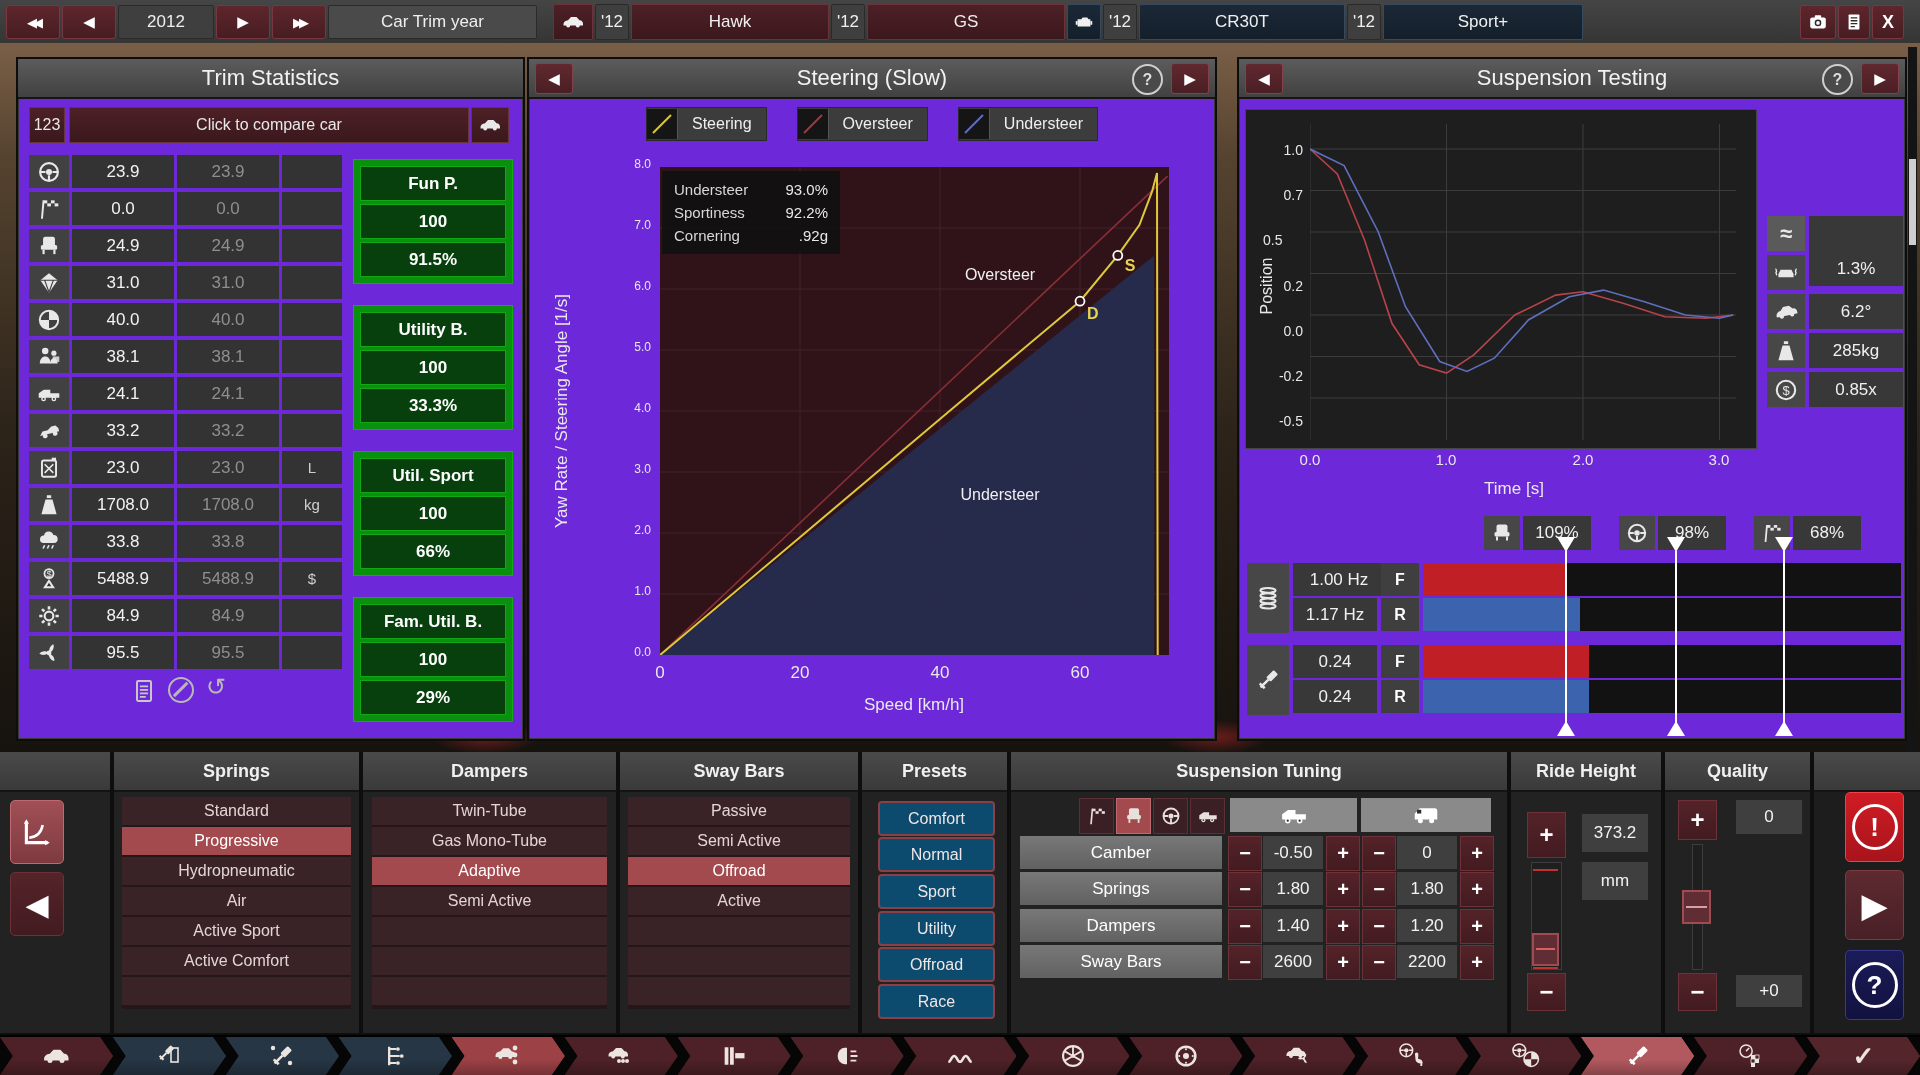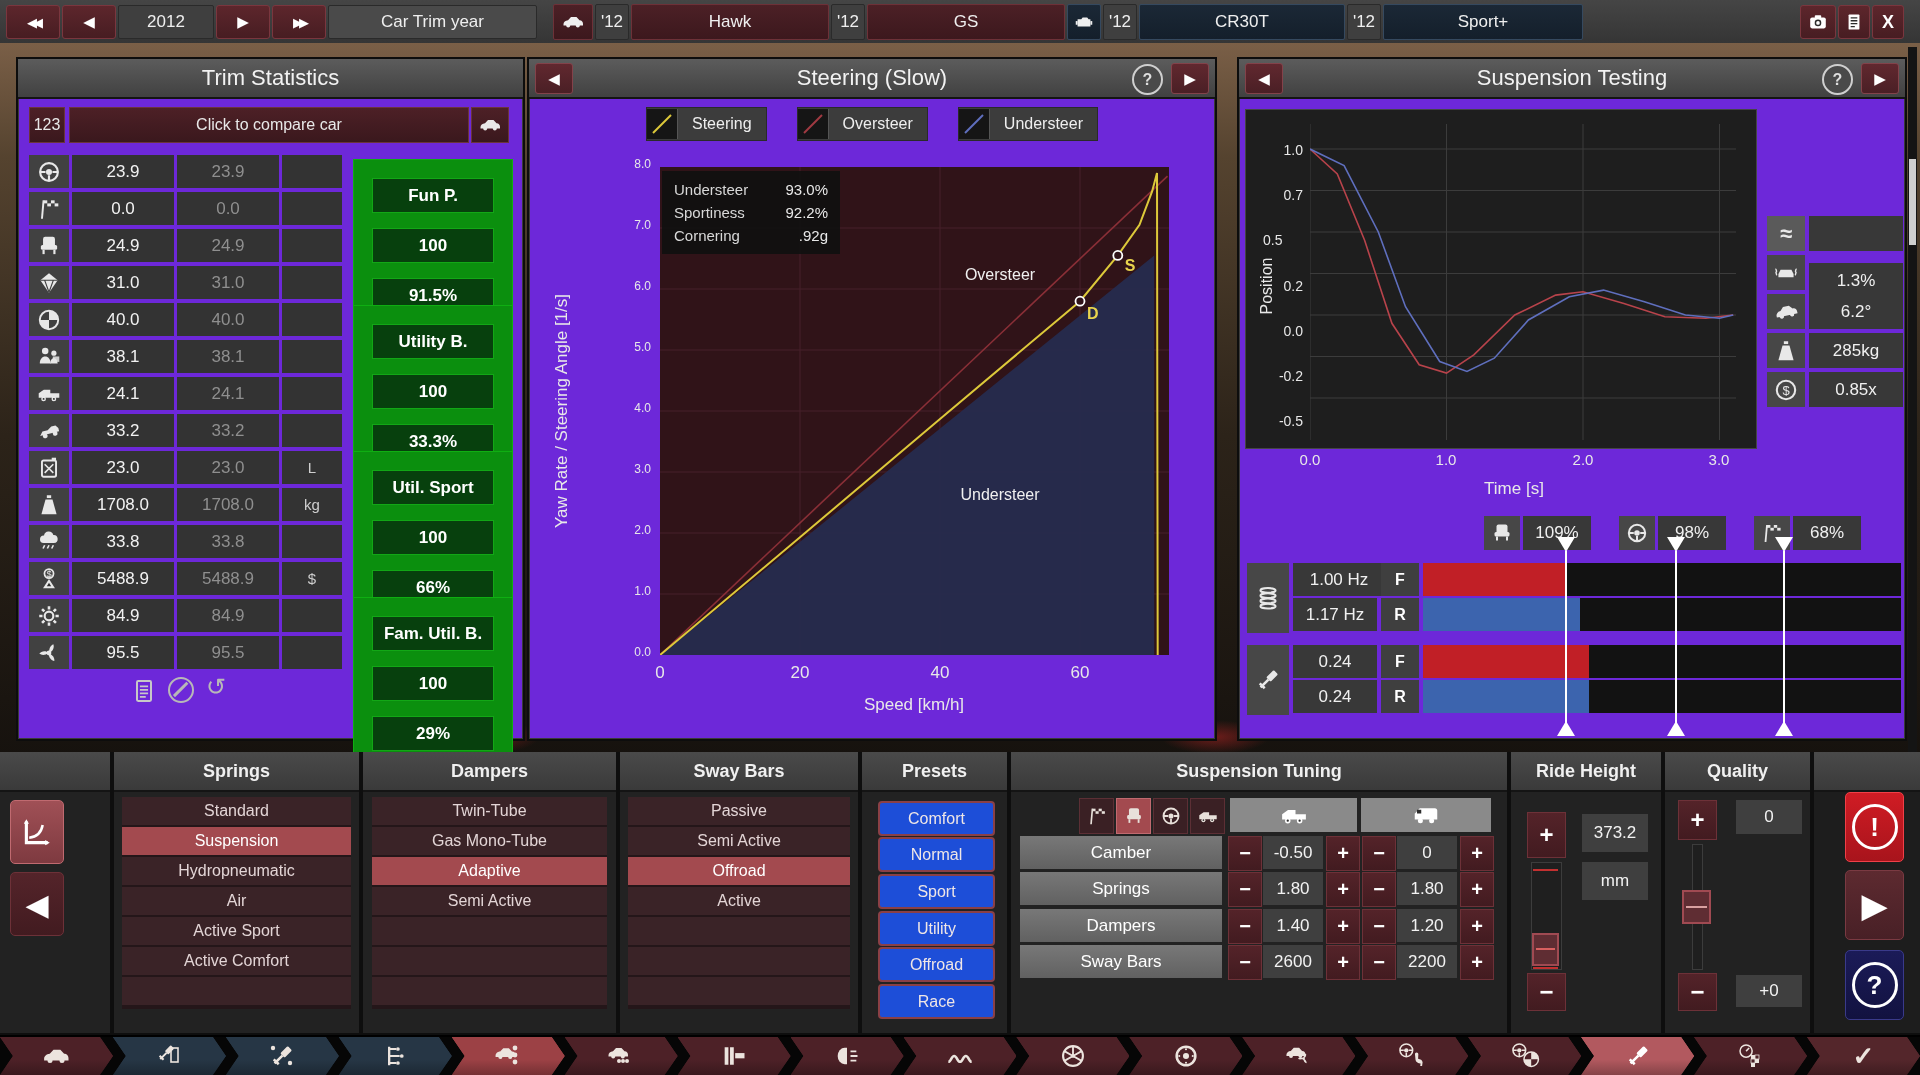--- a/index.html
+++ b/index.html
@@ -20,21 +20,21 @@
   .hhelp{position:absolute;top:5px;width:27px;height:27px;border:2px solid #cfcfcf;border-radius:50%;color:#dedede;font-size:16px;font-weight:bold;display:flex;align-items:center;justify-content:center;background:#4a4a4a;cursor:pointer;}
   
   .cmp{position:absolute;height:34px;background:linear-gradient(#4d2026,#3a181d);border:1px solid #6b343c;color:#e8e8e8;display:flex;align-items:center;justify-content:center;font-size:16px;cursor:pointer;}
   .srow{display:flex;gap:3px;height:33px;margin-bottom:4px;}
   .scell{background:#333;display:flex;align-items:center;justify-content:center;font-size:17px;}
   .sicon{width:40px;background:#414141;color:#e8e8e8;}
   .sv1{width:102px;color:#f2f2f2;}
   .sv2{width:102px;color:#8f8f8f;}
   .su{width:60px;color:#cfcfcf;font-size:15px;}
   .ggrp{position:absolute;left:335px;width:160px;background:#0b8f0e;padding:3px;box-sizing:border-box;border:1px solid #0fae12;}
-  .gbox{background:#07400d;border:1px solid #12a716;margin:15px;height:33px;display:flex;align-items:center;justify-content:center;color:#fff;font-size:17px;font-weight:bold;}
+  .gbox{background:#07400d;border:1px solid #12a716;margin:3px;height:33px;display:flex;align-items:center;justify-content:center;color:#fff;font-size:17px;font-weight:bold;}
   
   .lgitem{display:flex;align-items:center;height:32px;background:#3c3c3c;border:1px solid #2a2a2a;cursor:pointer;text-align:center;}
   .lgsw{width:30px;height:30px;background:#151515;border-right:1px solid #555;margin-right:0;}
   .lglab{padding:0 14px;font-size:16px;color:#eee;}
   .tick{position:absolute;font-size:12px;color:#e8e8e8;}
   .vlab{position:absolute;font-size:17px;color:#e8e8e8;text-align:center;}
   
   .sscell{position:absolute;display:flex;align-items:center;justify-content:center;}
   .icell{background:#474747;color:#e8e8e8;}
   .vcell{background:#383838;color:#f0f0f0;font-size:17px;}
@@ -43,21 +43,21 @@
   .sliderline{position:absolute;width:2px;background:#fff;z-index:5;}
   .trid{position:absolute;width:0;height:0;border-left:9px solid transparent;border-right:9px solid transparent;border-top:15px solid #fff;z-index:6;}
   .triu{position:absolute;width:0;height:0;border-left:9px solid transparent;border-right:9px solid transparent;border-bottom:15px solid #fff;z-index:6;}
   
   #bottom{position:absolute;left:0;top:752px;width:1920px;height:283px;background:#0e0e0e;}
   .bcol{position:absolute;top:0;height:281px;background:#222;}
   .bhead{height:38px;background:linear-gradient(#4a4a4a,#3a3a3a);border-bottom:2px solid #141414;display:flex;align-items:center;justify-content:center;font-size:18px;font-weight:bold;color:#f0f0f0;}
   .list{position:absolute;background:#241619;}
   .litem{height:28px;margin-bottom:2px;background:#3a2327;color:#e3d5d6;font-size:16px;display:flex;align-items:center;justify-content:center;cursor:pointer;}
   .litem.sel{background:#a34a4f;color:#fff;}
-  .pbtn{position:absolute;left:16px;width:113px;height:31px;background:#1d4ed8;border:2px solid #8a4046;border-radius:4px;color:#efe6e6;font-size:16px;display:flex;align-items:center;justify-content:center;cursor:pointer;}
+  .pbtn{position:absolute;left:16px;width:113px;height:31px;background:#0c4a6e;border:2px solid #8a4046;border-radius:4px;color:#efe6e6;font-size:16px;display:flex;align-items:center;justify-content:center;cursor:pointer;}
   .tlab{position:absolute;background:linear-gradient(#787878,#616161);color:#fff;font-size:17px;display:flex;align-items:center;justify-content:center;}
   .mp{position:absolute;width:32px;height:33px;background:linear-gradient(#542329,#421b20);border:1px solid #6d3138;color:#fff;font-size:20px;font-weight:bold;display:flex;align-items:center;justify-content:center;cursor:pointer;}
   .tval{position:absolute;height:33px;background:#3f3f3f;color:#f2f2f2;font-size:17px;display:flex;align-items:center;justify-content:center;}
   .ticonbtn{position:absolute;width:33px;height:34px;background:#3a2024;border:1px solid #5c2f35;color:#e8e0da;display:flex;align-items:center;justify-content:center;cursor:pointer;}
   .thdr{position:absolute;height:34px;background:#8a8a8a;color:#fff;display:flex;align-items:center;justify-content:center;}
   .slidertrack{position:absolute;background:#1f1f1f;border:1px solid #3c3c3c;}
   .sliderhandle{position:absolute;background:#5f2d33;border:2px solid #a04a52;box-sizing:border-box;cursor:pointer;}
   .redmark{position:absolute;height:2px;background:#c23030;}
   .bigbtn{position:absolute;left:31px;width:57px;height:68px;border-radius:5px;display:flex;align-items:center;justify-content:center;cursor:pointer;}
   
@@ -635,21 +635,21 @@
 
   <div class="sscell icell" style="left:528px;top:157px;width:38px;height:35px;background:#5a5a5a">
       <span style="font-size:22px;font-weight:bold">≈</span>
     </div>
   <div class="sscell vcell" style="left:570px;top:157px;width:94px;height:35px"></div>
   <div class="sscell icell" style="left:528px;top:196px;width:38px;height:35px">
       <svg class="ic" width="26" height="26">
         <use href="#sy-shake"></use>
       </svg>
     </div>
-  <div class="sscell vcell" style="left:570px;top:204px;width:94px;height:35px">1.3%</div>
+  <div class="sscell vcell" style="left:570px;top:192px;width:94px;height:35px">1.3%</div>
   <div class="sscell icell" style="left:528px;top:235px;width:38px;height:35px">
       <svg class="ic" width="26" height="26">
         <use href="#sy-car" transform="rotate(-12 12 12)"></use>
       </svg>
     </div>
   <div class="sscell vcell" style="left:570px;top:235px;width:94px;height:35px">6.2°</div>
   <div class="sscell icell" style="left:528px;top:274px;width:38px;height:35px">
       <svg class="ic" width="26" height="26">
         <use href="#sy-weight"></use>
       </svg>
@@ -731,21 +731,21 @@
       </div>
     <div class="abs" style="left:10px;top:120px;width:52px;height:62px;background:linear-gradient(#54242a,#421b20);border:1px solid #6d3138;border-radius:5px;display:flex;align-items:center;justify-content:center;color:#fff;font-size:30px;cursor:pointer">
         <span>◀</span>
       </div>
   </div>
 
   <div class="bcol" style="left:114px;width:245px">
     <div class="bhead">Springs</div>
     <div class="list" style="left:8px;top:45px;width:229px;height:212px" id="springs-list">
         <div class="litem">Standard</div>
-        <div class="litem sel">Suspension</div>
+        <div class="litem sel">Progressive</div>
         <div class="litem">Hydropneumatic</div>
         <div class="litem">Air</div>
         <div class="litem">Active Sport</div>
         <div class="litem">Active Comfort</div>
         <div class="litem"></div>
       </div>
   </div>
 
   <div class="bcol" style="left:363px;width:253px">
     <div class="bhead">Dampers</div>

